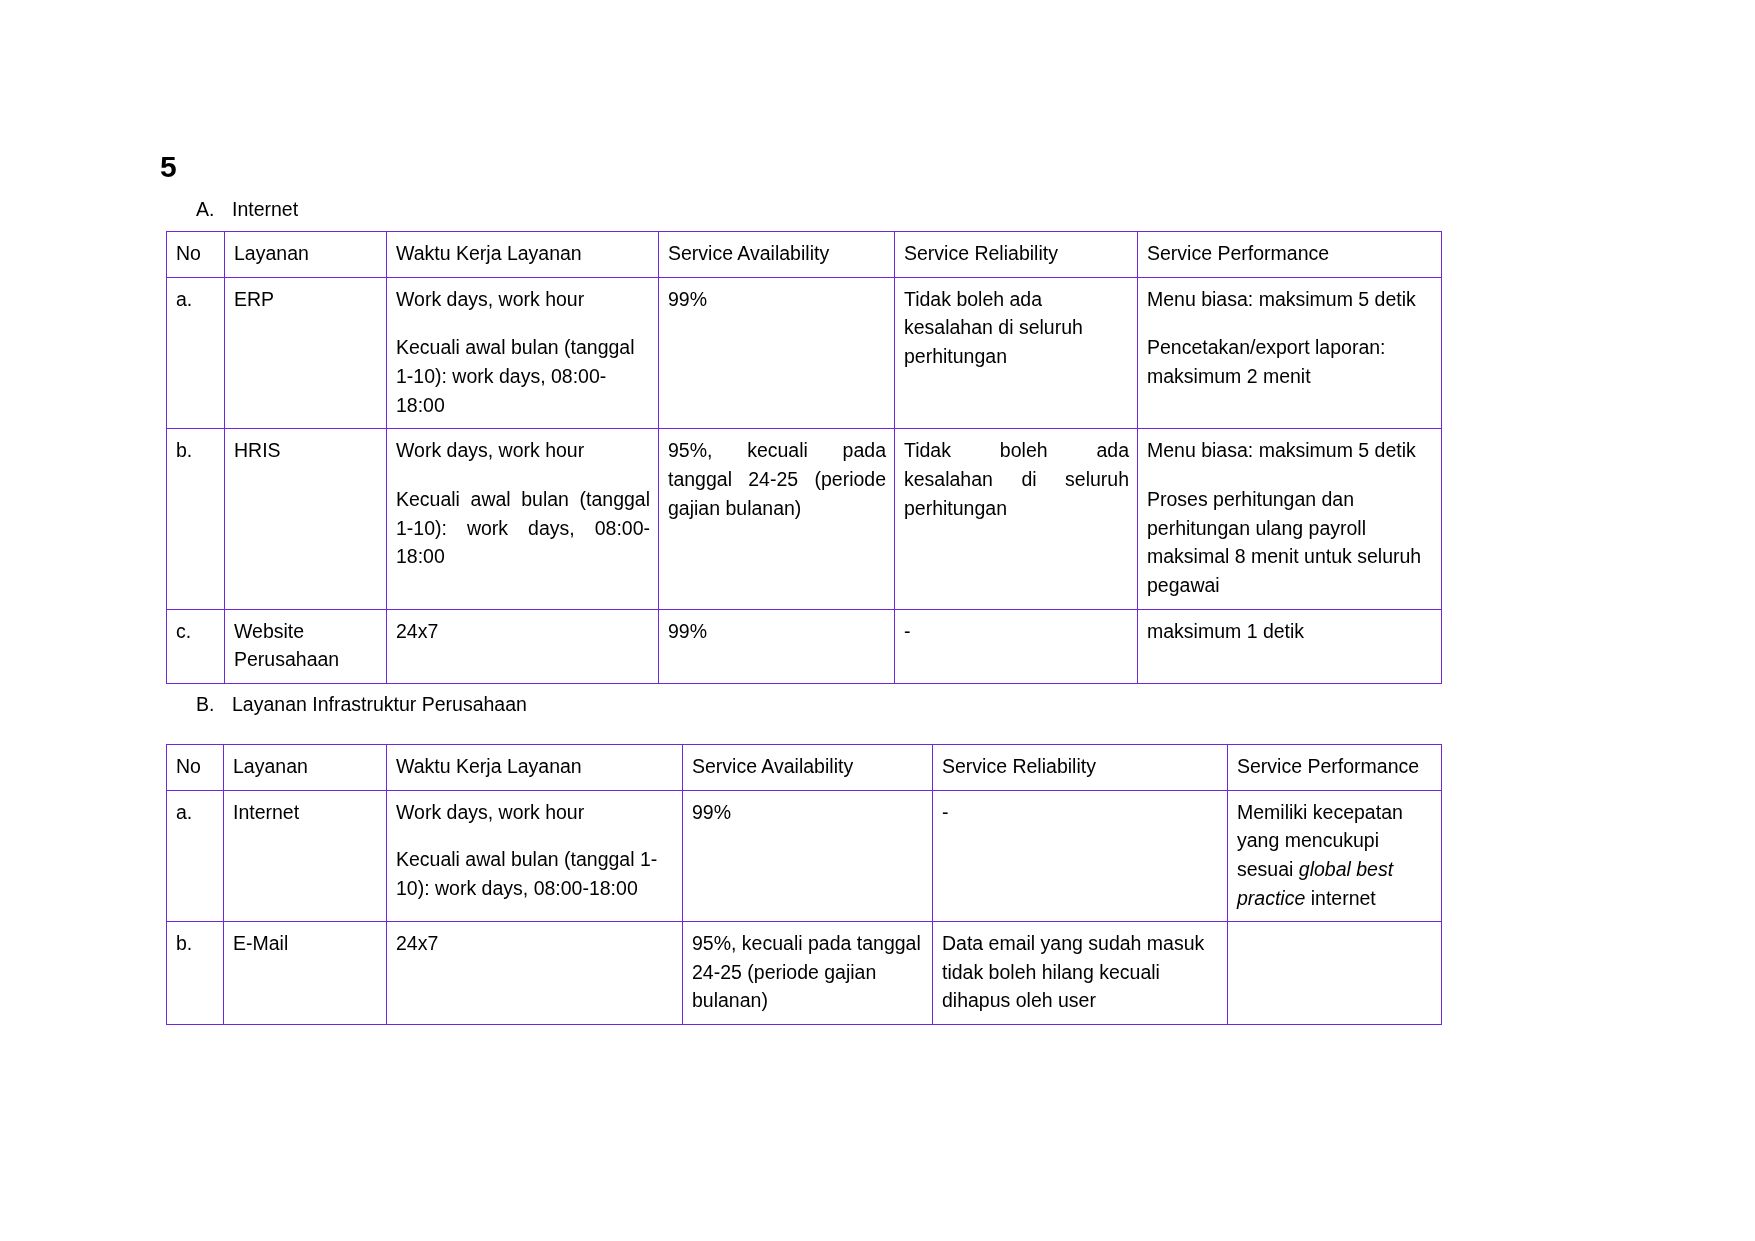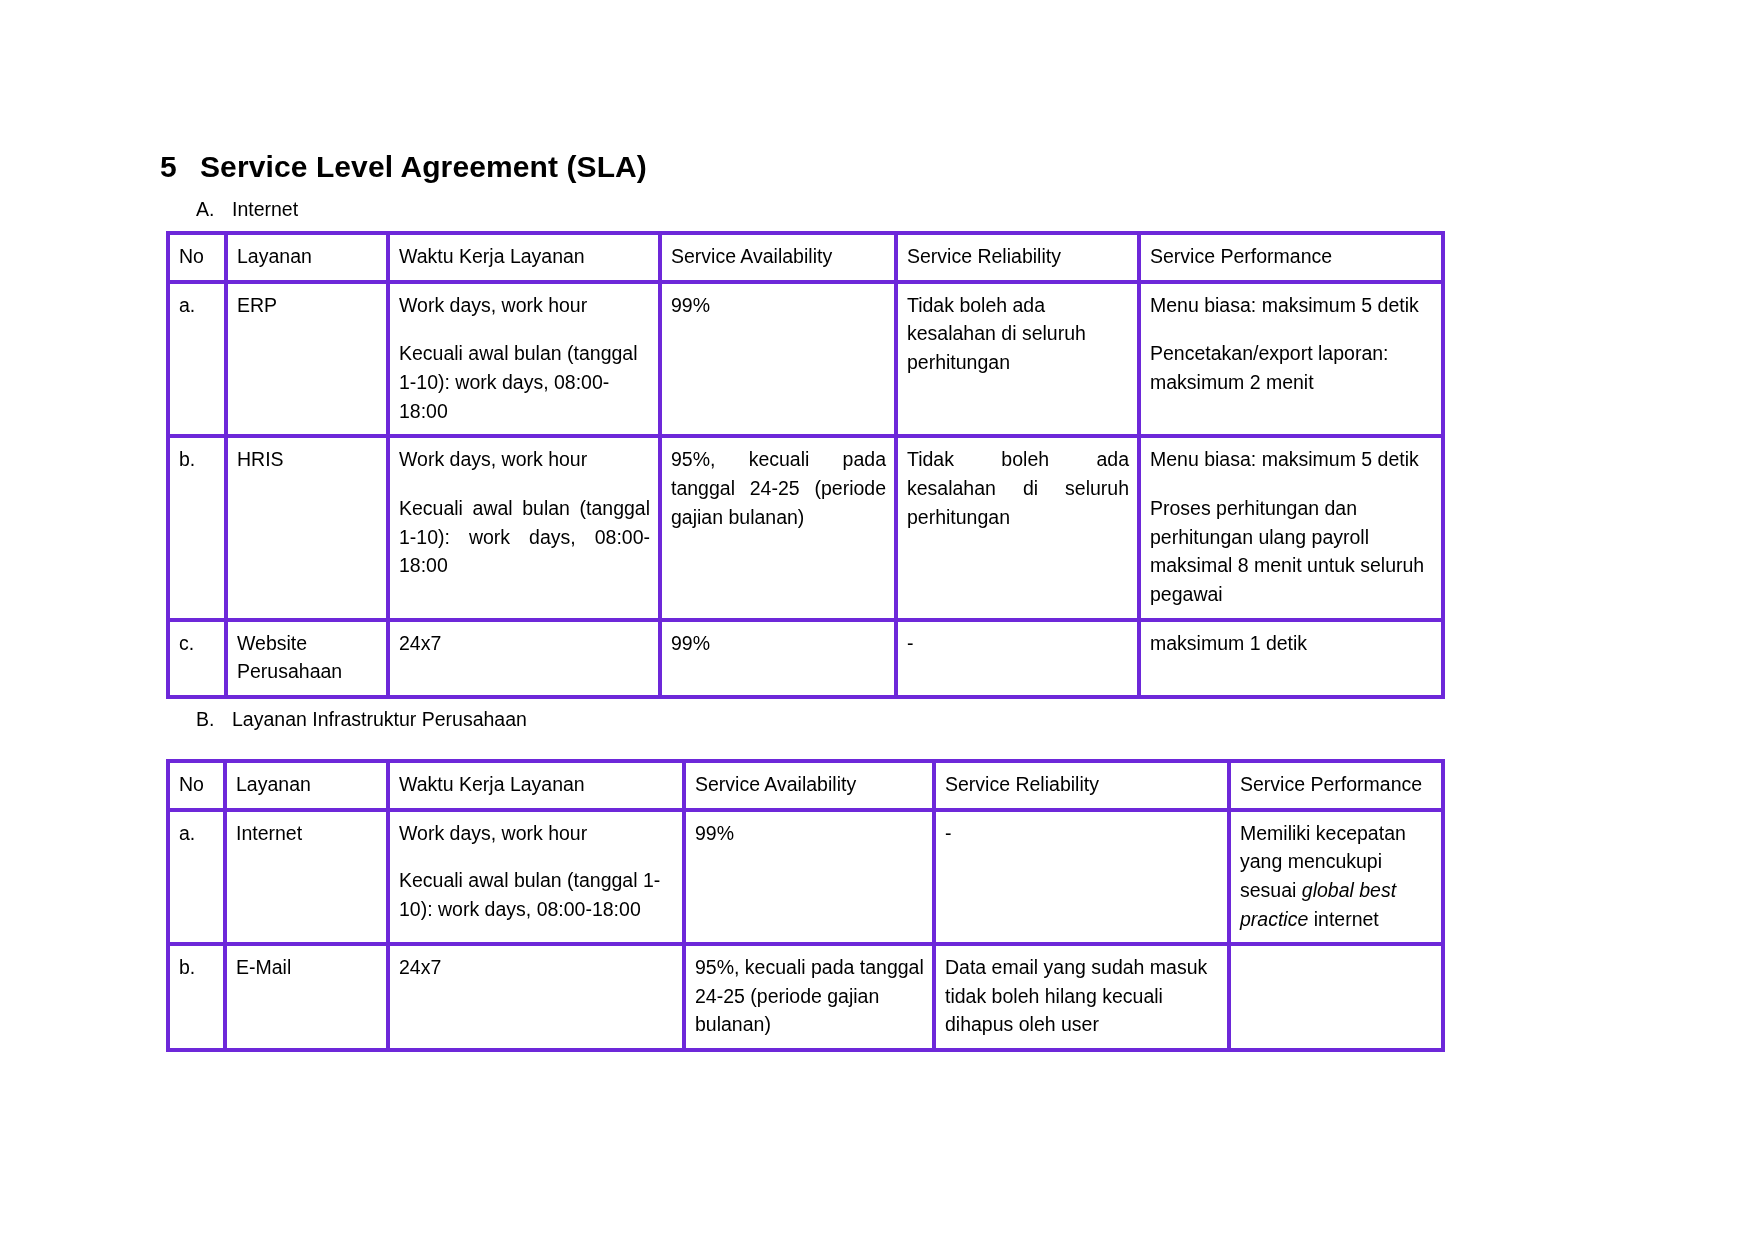--- a/index.html
+++ b/index.html
@@ -51,21 +51,21 @@
 
   
   table {
     border-collapse: collapse;
     table-layout: fixed;
     width: 1275px;
     margin: 0 0 0 6px;
     font-size: 19.5px;
   }
   table td, table th {
-    border: 4px solid #6d28d9;
+    border: 1px solid #6d28d9;
     vertical-align: top;
     padding: 7px 8px 9px 9px;
     font-weight: normal;
     text-align: left;
     line-height: 1.47;
   }
   .justify { text-align: justify; text-justify: inter-word; }
   .gap { height: 20px; line-height: 20px; }
   .gap-sm { height: 19px; line-height: 19px; }
   em { font-style: italic; }
@@ -87,21 +87,20 @@
   .t2 col.c4 { width: 295px; }
   .t2 col.c5 { width: 214px; }
 </style>
 </head>
 <body>
 
 <div class="page">
 
   <div class="h1">
     <span class="num">5</span>
-    <span class="txt">Service Level Agreement (SLA)</span>
   </div>
 
   <div class="sub">
     <span class="ltr">A.</span>
     <span>Internet</span>
   </div>
 
   <table class="t1">
     <colgroup>
       <col class="c0">

